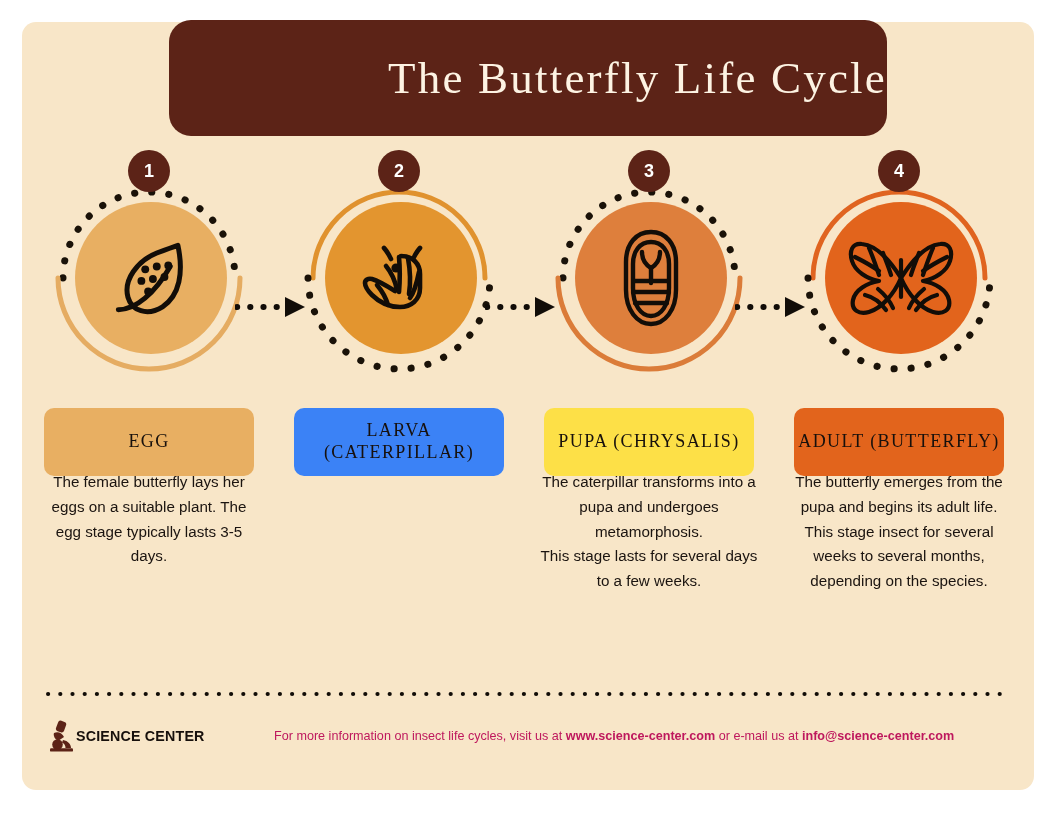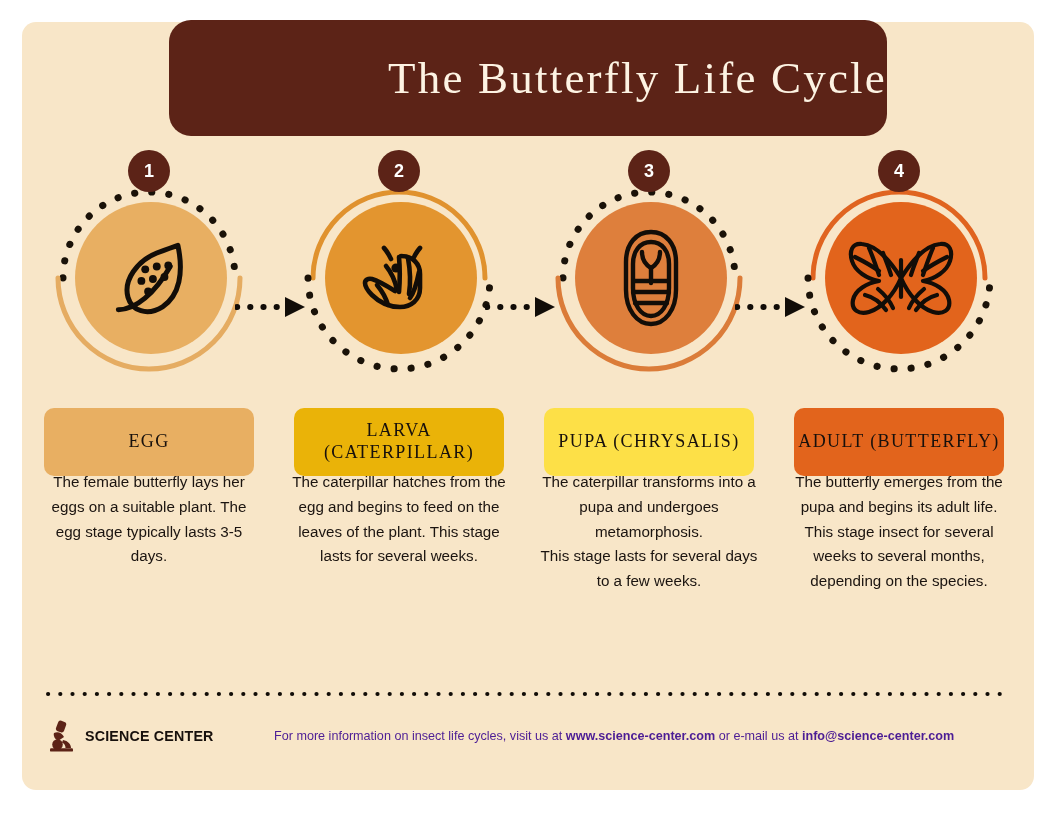--- a/index.html
+++ b/index.html
@@ -164,37 +164,36 @@
     left: 24px;
     top: 690px;
     width: 964px;
     height: 48px;
     display: flex;
     align-items: center;
   }
   .brand {
     display: flex;
     align-items: center;
-    gap: 9px;
     width: 228px;
     flex: none;
     text-align: center;
   }
   .brand-name {
     font-size: 15.5px;
     font-weight: bold;
     letter-spacing: 0.2px;
     color: #17100c;
     transform: scaleX(0.92);
     transform-origin: left center;
     white-space: nowrap;
   }
   .footer-note {
     font-size: 12.6px;
-    color: #4c1d95;
+    color: #be185d;
     white-space: nowrap;
   }
   .footer-note b { font-weight: bold; }
 </style>
 </head>
 <body>
 
 <div class="poster">
 
   <div class="title-bar">
@@ -327,31 +326,30 @@
             <path d="M102 22 C94 26 85 31 78 36"></path>
           </g>
         </svg>
       </div>
       <div class="badge">4</div>
     </div>
   </div>
 
   <div class="labels">
     <div class="pill" style="left:22px; background:#E8AF62">EGG</div>
-    <div class="pill" style="left:272px; background:#eab308">LARVA
+    <div class="pill" style="left:272px; background:#3b82f6">LARVA
 (CATERPILLAR)</div>
     <div class="pill" style="left:522px; background:#fde047">PUPA
 (CHRYSALIS)</div>
     <div class="pill" style="left:772px; background:#E2641C">ADULT
 (BUTTERFLY)</div>
   </div>
 
   <div class="descs">
     <div class="desc" style="left:18px">The female butterfly lays her eggs on a suitable plant. The egg stage typically lasts 3-5 days.</div>
-    <div class="desc" style="left:268px">The caterpillar hatches from the egg and begins to feed on the leaves of the plant. This stage lasts for several weeks.</div>
     <div class="desc" style="left:518px">The caterpillar transforms into a pupa and undergoes metamorphosis.
 This stage lasts for several days to a few weeks.</div>
     <div class="desc" style="left:768px">The butterfly emerges from the pupa and begins its adult life. This stage insect for several weeks to several months, depending on the species.</div>
   </div>
 
   <div class="divider">
     <svg width="964" height="4" viewBox="0 0 964 4" preserveAspectRatio="none">
       <line x1="2" y1="2" x2="962" y2="2" stroke="#120d08" stroke-width="4" stroke-linecap="round" stroke-dasharray="0.2 12"></line>
     </svg>
   </div>

